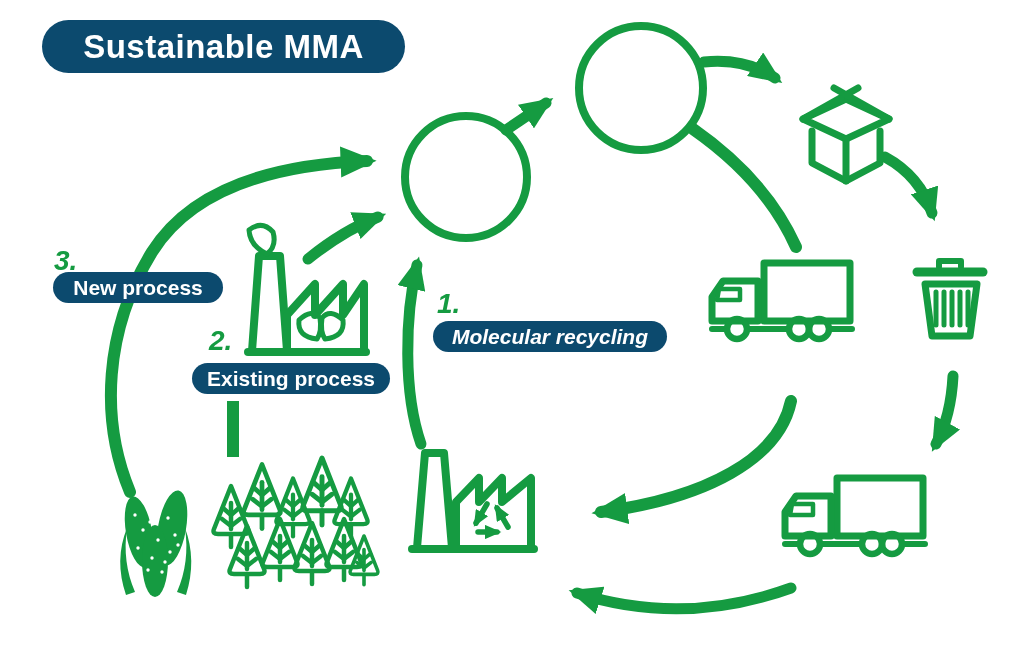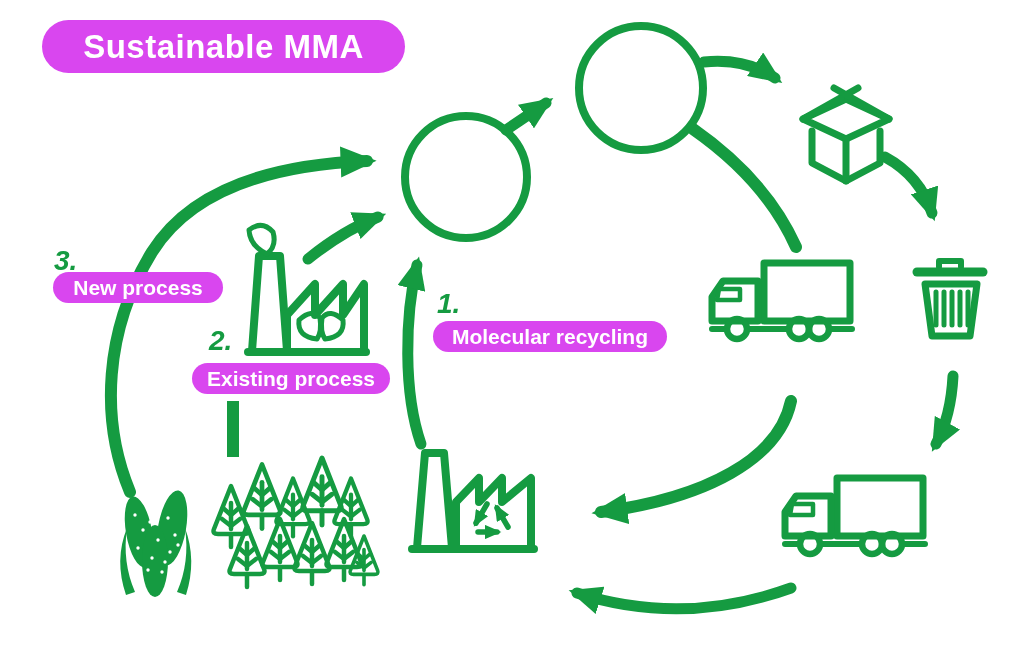--- a/index.html
+++ b/index.html
@@ -2,32 +2,32 @@
 <html><head>
 <meta charset="utf-8">
 <style>
   html,body{margin:0;padding:0;background:#ffffff;}
   #stage{
     position:relative;width:1024px;height:645px;background:#ffffff;
     font-family:"Liberation Sans", sans-serif;overflow:hidden;
   }
   #diagram-svg{position:absolute;left:0;top:0;}
   .pill{
-    position:absolute;background:#d946ef;color:#ffffff;
+    position:absolute;background:#0c4a6e;color:#ffffff;
     display:flex;align-items:center;justify-content:center;
     font-weight:700;white-space:nowrap;
   }
   .pill.title{
     left:42px;top:20px;width:363px;height:53px;border-radius:27px;
     font-size:33px;letter-spacing:.5px;
   }
   .pill.small{height:31px;border-radius:16px;font-size:21px;}
   #pill-new{left:53px;top:272px;width:170px;}
   #pill-existing{left:192px;top:363px;width:198px;}
-  #pill-molecular{left:433px;top:321px;width:234px;}
+  #pill-molecular{left:433px;top:321px;width:234px;font-style:italic;}
   .step-num{
     position:absolute;color:#159B41;font-weight:700;font-style:italic;
     font-size:28px;line-height:1;
   }
   #num-3{left:54px;top:247px;}
   #num-2{left:209px;top:327px;}
   #num-1{left:437px;top:290px;}
 </style>
 </head>
 <body>

